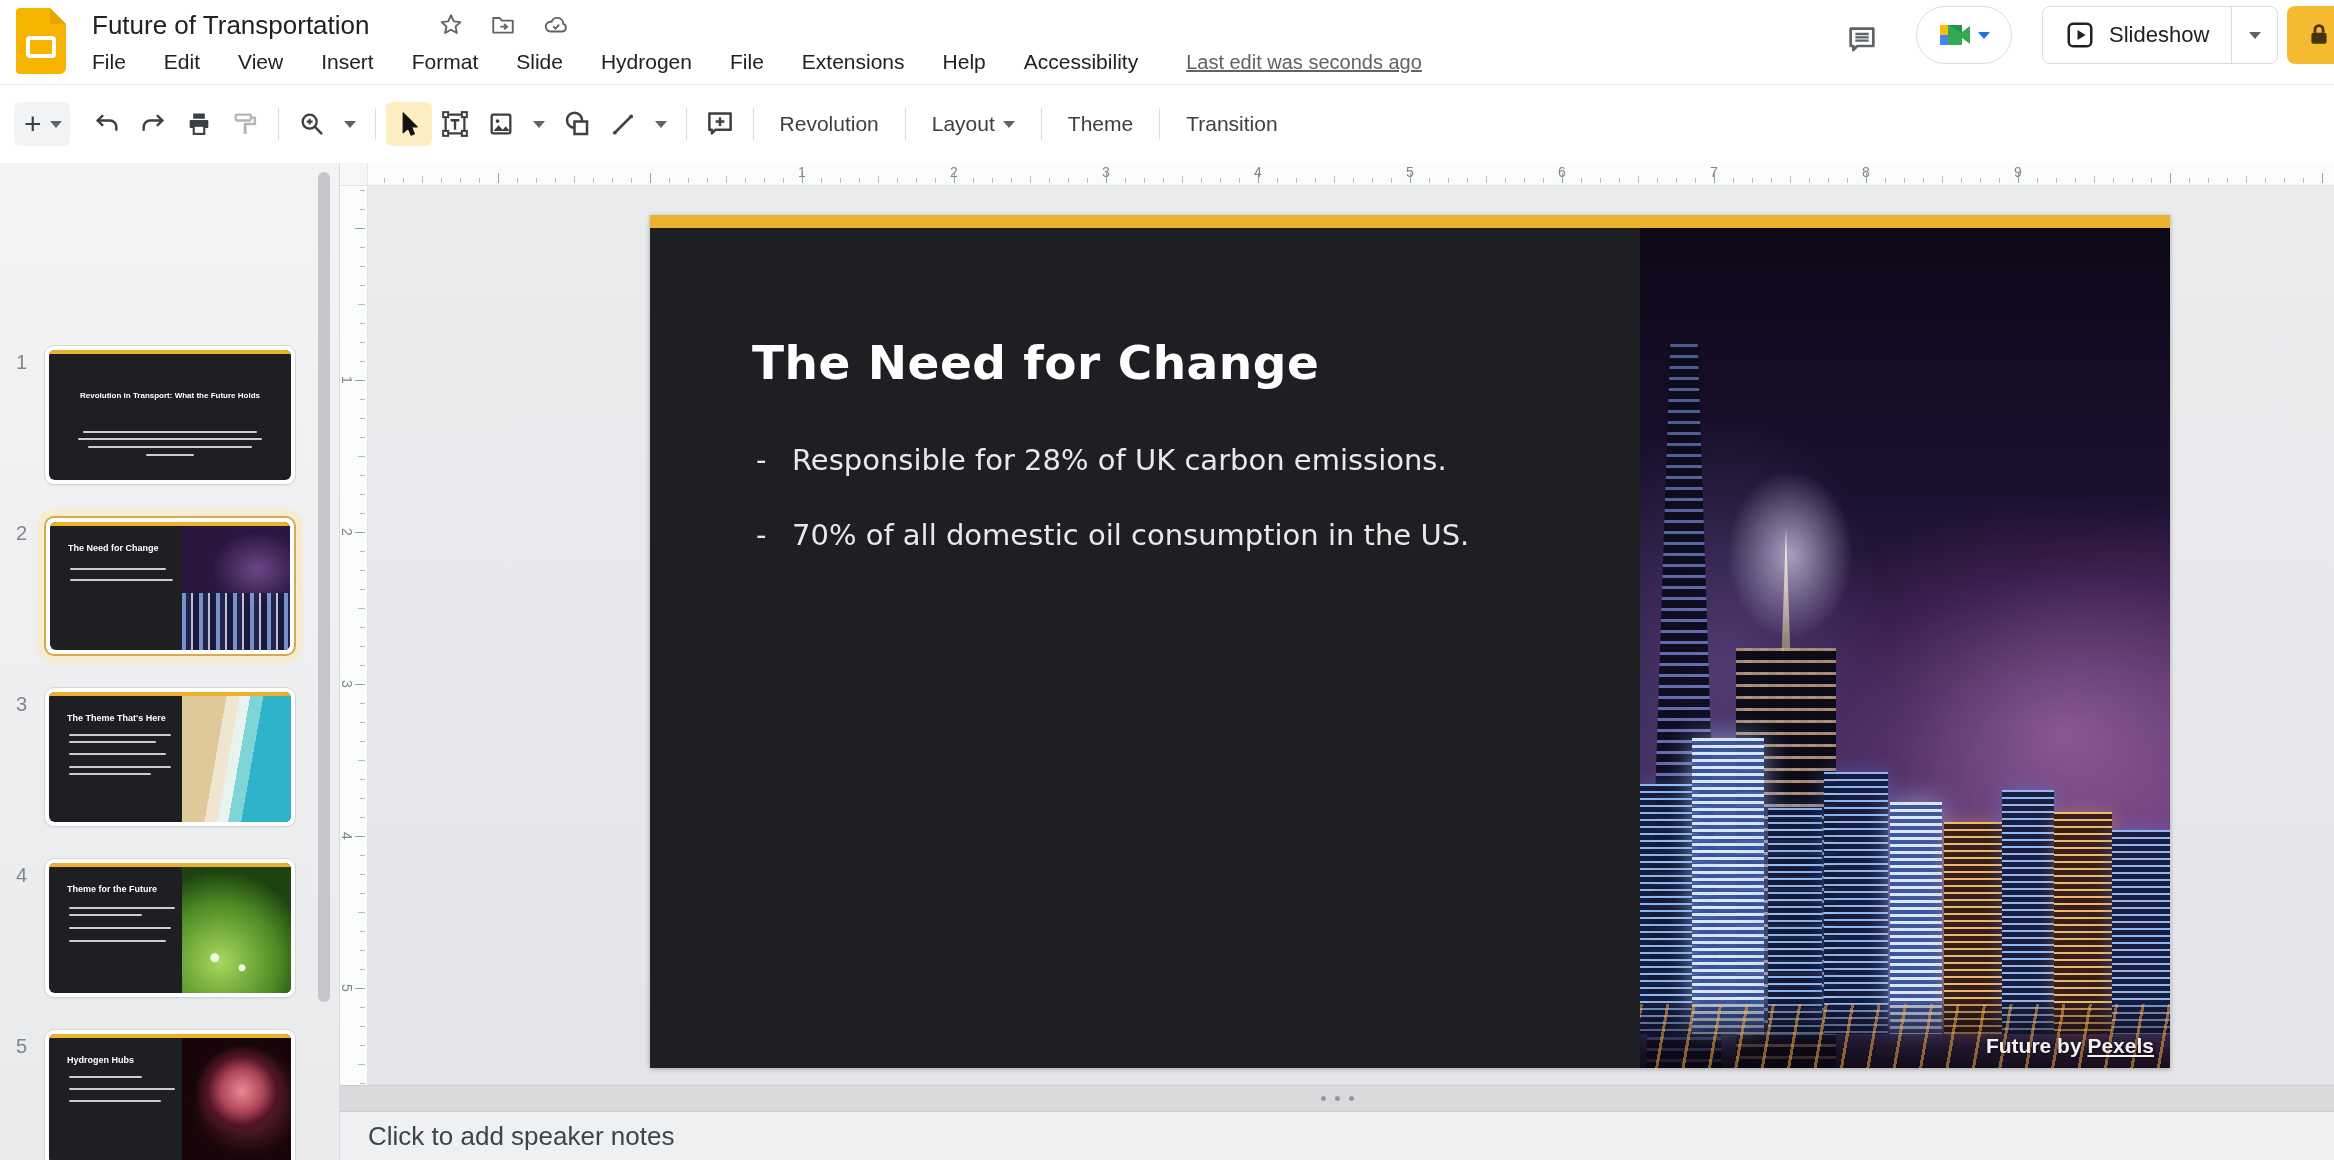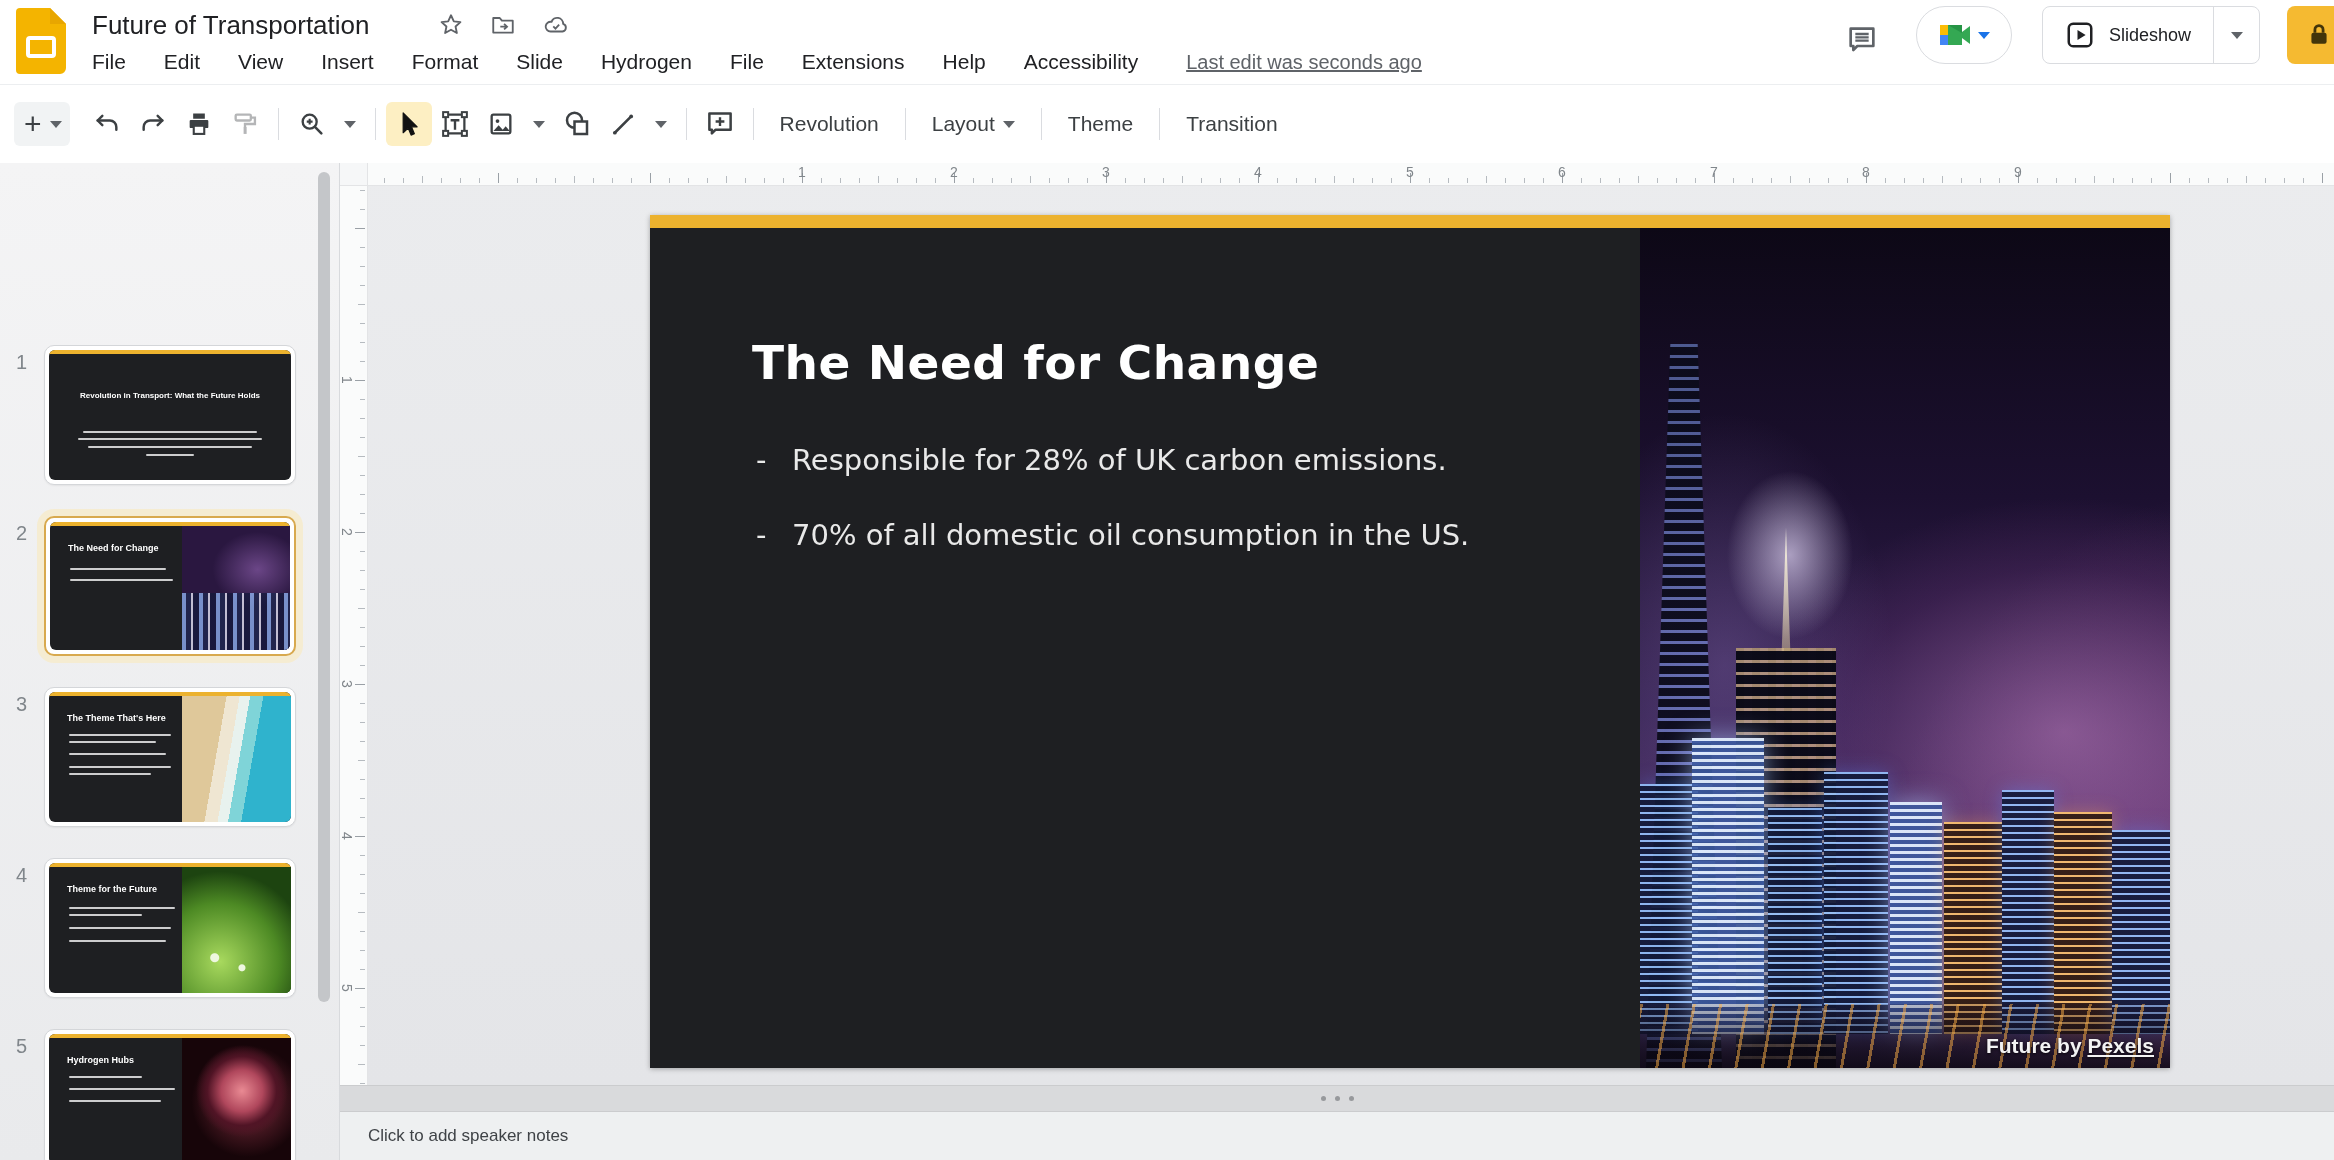--- a/index.html
+++ b/index.html
@@ -16,21 +16,21 @@
   .menubar { position:absolute; left:88px; top:47px; display:flex; align-items:center; gap:30px; }
   .menu-item { font-size:21px; color:#202124; padding:3px 4px; border-radius:4px; cursor:default; white-space:nowrap; }
   .last-edit { font-size:20px; color:#5f6368; text-decoration:underline; margin-left:14px; white-space:nowrap; }
 
   .hdr-right-icon { position:absolute; top:16px; width:48px; height:48px; display:flex; align-items:center; justify-content:center; border-radius:50%; }
   .meet-pill { position:absolute; left:1916px; top:6px; width:96px; height:58px; border:1px solid #dadce0; border-radius:29px;
                display:flex; align-items:center; justify-content:center; gap:6px; background:#fff; }
   .slideshow-btn { position:absolute; left:2042px; top:6px; height:58px; display:flex; align-items:stretch;
                    border:1px solid #dadce0; border-radius:8px; background:#fff; overflow:hidden; }
   .slideshow-main { display:flex; align-items:center; gap:14px; padding:0 22px; }
-  .slideshow-label { font-size:18px; color:#202124; font-weight:500; white-space:nowrap; }
+  .slideshow-label { font-size:22px; color:#202124; font-weight:500; white-space:nowrap; }
   .slideshow-caret { width:46px; display:flex; align-items:center; justify-content:center; border-left:1px solid #dadce0; }
   .share-btn { position:absolute; left:2287px; top:6px; width:170px; height:58px; border-radius:8px;
                background:var(--share-yellow,#F5BA31); display:flex; align-items:center; padding-left:18px; gap:12px; }
 
   .caret-down { width:0; height:0; border-left:6px solid transparent; border-right:6px solid transparent; border-top:7px solid #5f6368; }
   .caret-blue { border-top-color:#1a73e8; }
 
   
   .toolbar { position:absolute; left:0; top:84px; width:100%; height:79px; background:#fff; border-top:1px solid #eceef0;
              display:flex; align-items:center; padding-left:14px; z-index:25; }
@@ -122,21 +122,21 @@
                   linear-gradient(180deg, rgba(25,15,35,.2), rgba(10,6,16,.85)); }
   .photo-credit { position:absolute; right:16px; bottom:10px; font-size:21px; font-weight:700; color:rgba(255,255,255,.95);
       text-shadow:0 1px 3px rgba(0,0,0,.8); z-index:3; }
   .photo-credit .credit-link { text-decoration:underline; }
 
   
   .notes-divider { position:absolute; left:340px; right:0; top:1085px; height:27px; background:#d9dadc;
       border-top:1px solid #cbccce; border-bottom:1px solid #cbccce; display:flex; align-items:center; justify-content:center; gap:9px; z-index:9; }
   .grip-dot { width:5px; height:5px; border-radius:50%; background:#97999c; }
   .notes-area { position:absolute; left:340px; right:0; top:1112px; bottom:0; background:#eef0f1; z-index:9; }
-  .notes-placeholder { position:absolute; left:28px; top:50%; transform:translateY(-50%); font-size:17px; color:#3f4347; }
+  .notes-placeholder { position:absolute; left:28px; top:50%; transform:translateY(-50%); font-size:26px; color:#3f4347; }
 
   svg { display:block; }
 </style>
 </head>
 <body>
 
 <div class="app">
 
   <div class="header">
     <div class="logo">

